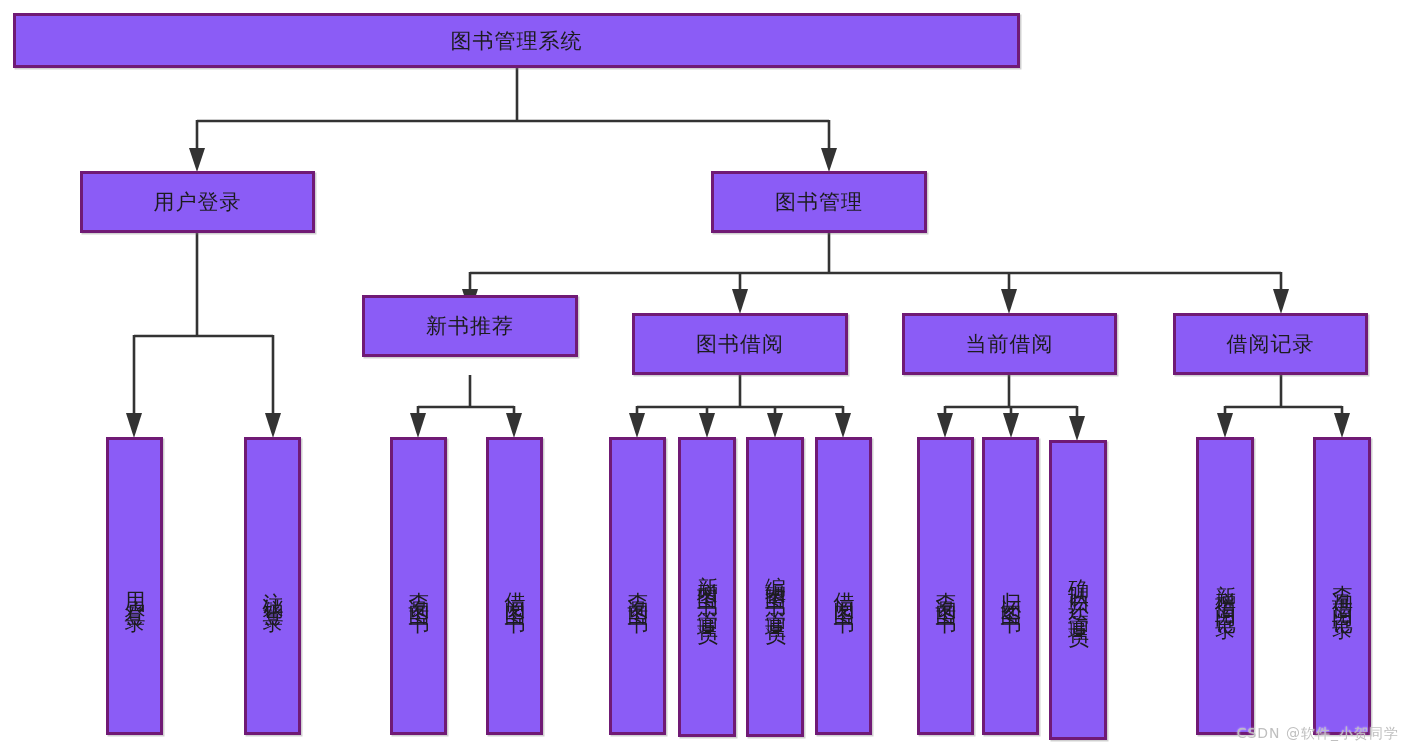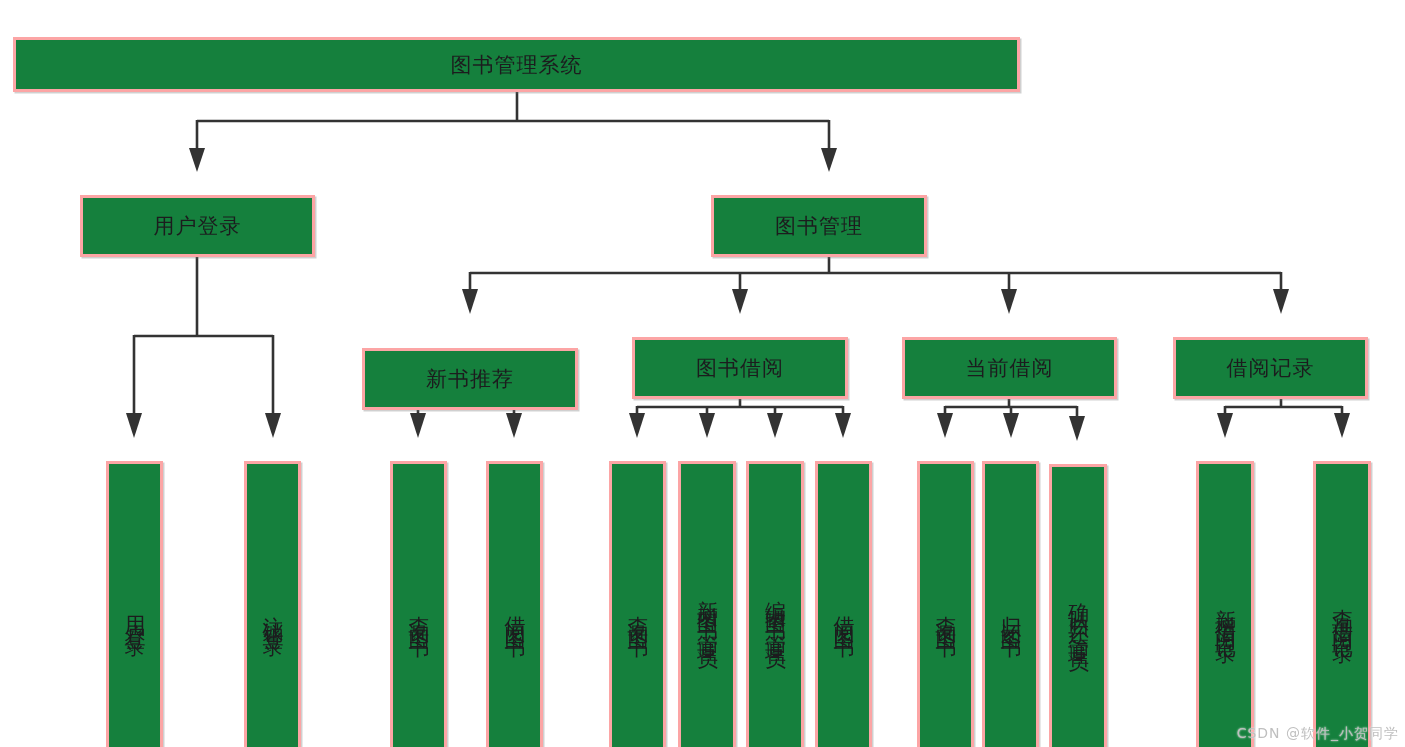--- a/index.html
+++ b/index.html
@@ -7,48 +7,47 @@
   .canvas {
     position: relative;
     width: 1405px;
     height: 747px;
     background: #ffffff;
     overflow: hidden;
   }
   svg.wires { position: absolute; left: 0; top: 0; z-index: 1; }
   .node {
     position: absolute;
-    background: #15803d;
-    border: 3px solid #fca5a5;
+    background: #8b5cf6;
+    border: 3px solid #701a75;
     color: #1c1c1e;
     display: flex;
     align-items: center;
     justify-content: center;
     z-index: 2;
     box-shadow: 1.5px 1.5px 0 rgba(120,120,120,0.35);
-    margin-top: 24px;
   }
   .node.h {
     font-size: 21px;
     letter-spacing: 1px;
     text-align: center;
   }
   .node.v {
     writing-mode: vertical-rl;
     text-orientation: mixed;
     font-size: 21px;
     letter-spacing: 7px;
     line-height: 1;
     padding-top: 6px;
   }
   
   .root          { left: 13px;   top: 13px;  width: 1007px; height: 55px; }
   .user-login    { left: 80px;   top: 171px; width: 235px;  height: 62px; }
   .book-mgmt     { left: 711px;  top: 171px; width: 216px;  height: 62px; }
-  .new-book-rec  { left: 362px;  top: 324px; width: 216px;  height: 62px; }
+  .new-book-rec  { left: 362px;  top: 295px; width: 216px;  height: 62px; }
   .book-borrow   { left: 632px;  top: 313px; width: 216px;  height: 62px; }
   .current-borrow{ left: 902px;  top: 313px; width: 215px;  height: 62px; }
   .borrow-records{ left: 1173px; top: 313px; width: 195px;  height: 62px; }
   
   .lf1  { left: 106px;  top: 437px; width: 57px; height: 298px; }
   .lf2  { left: 244px;  top: 437px; width: 57px; height: 298px; }
   .lf3  { left: 390px;  top: 437px; width: 57px; height: 298px; }
   .lf4  { left: 486px;  top: 437px; width: 57px; height: 298px; }
   .lf5  { left: 609px;  top: 437px; width: 57px; height: 298px; }
   .lf6  { left: 678px;  top: 437px; width: 58px; height: 300px; }

